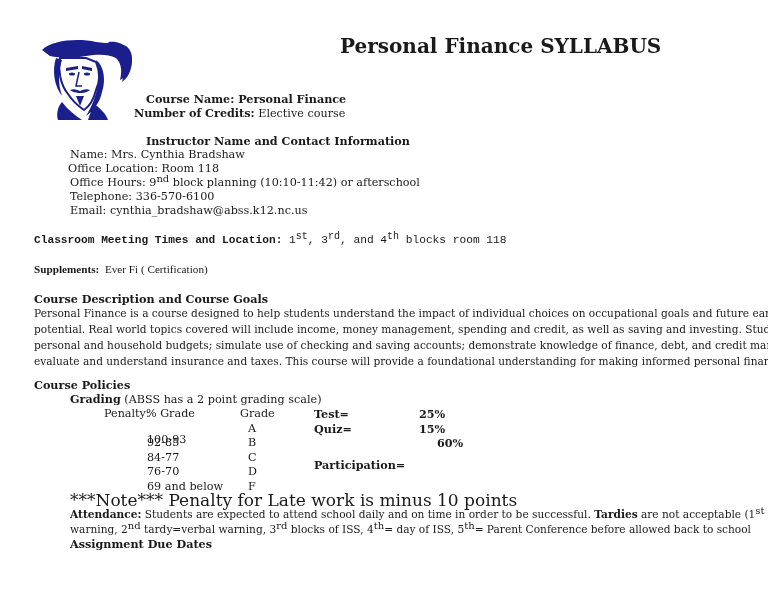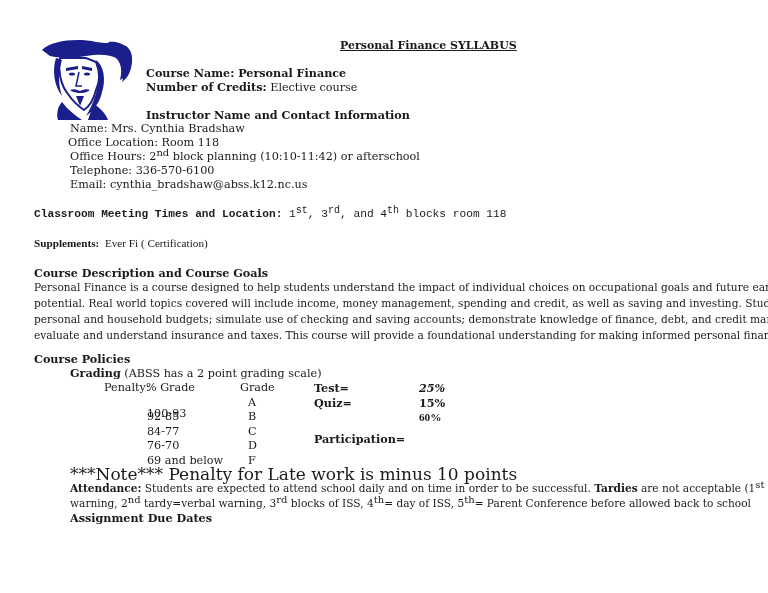--- a/index.html
+++ b/index.html
@@ -6,24 +6,24 @@
     body {
       width: 768px; height: 593px; position: relative; overflow: hidden;
       font-family: "DejaVu Serif", "Liberation Serif", serif;
       color: #1a1a1a;
       font-size: 11.2px;
     }
     .abs { position: absolute; white-space: nowrap; line-height: 14px; }
     .b { font-weight: bold; }
     sup { font-size: 10px; vertical-align: 4px; line-height: 0; }
     .title {
-      left: 340px; top: 36px; font-size: 11px; font-weight: bold; line-height: 20px; text-decoration: underline;
+      left: 340px; top: 36px; font-size: 20px; font-weight: bold; line-height: 20px;
     }
     .logo { position: absolute; left: 38px; top: 36px; width: 96px; height: 84px; }
-    .row { position: absolute; white-space: nowrap; line-height: 14px; }
+    .row { position: absolute; white-space: nowrap; line-height: 14px; margin-top: 26px; }
   </style>
 </head>
 <body>
 
 <div class="logo">
   <svg width="96" height="84" viewBox="0 0 96 84">
 
     <path d="M4 14 C14 4, 40 2, 58 6 C70 8, 80 6, 88 10 C94 14, 96 24, 92 32 C90 38, 86 42, 82 44 C84 36, 84 28, 78 22 C70 18, 60 18, 48 20 C36 22, 22 22, 12 20 Z" fill="#1a1f8c"></path>
 
     <path d="M70 6 C82 4, 94 12, 94 24 C94 34, 90 42, 84 46 L86 38 C88 30, 86 22, 80 16 Z" fill="#1a1f8c"></path>
@@ -48,29 +48,29 @@
     <path d="M24 66 C30 74, 38 80, 44 84 L20 84 C18 78, 20 70, 24 66 Z" fill="#1a1f8c"></path>
     <path d="M56 68 C62 72, 68 78, 70 84 L50 84 C52 78, 54 72, 56 68 Z" fill="#1a1f8c"></path>
   </svg>
 </div>
 
 <div class="abs title">Personal Finance SYLLABUS</div>
 
 <div class="row" style="left:146px; top:66px;">
   <span class="b">Course Name:</span><span class="b"> Personal Finance</span>
 </div>
-<div class="row" style="left:146px; top:80px;text-align:right;">
+<div class="row" style="left:134px; top:80px;text-align:right;">
   <span class="b">Number of Credits:</span><span> Elective course</span>
 </div>
 
 <div class="row b" style="left:146px; top:108px;">Instructor Name and Contact Information</div>
 <div class="row" style="left:70px; top:122px;">Name: Mrs. Cynthia Bradshaw</div>
 <div class="row" style="left:68px; top:136px;">Office Location: Room 118</div>
 <div class="row" style="left:70px; top:150px;">
-  <span>Office Hours: 2</span><sup>nd</sup><span> block planning (10:10-11:42) or afterschool</span>
+  <span>Office Hours: 9</span><sup>nd</sup><span> block planning (10:10-11:42) or afterschool</span>
 </div>
 <div class="row" style="left:70px; top:164px;">Telephone: 336-570-6100</div>
 <div class="row" style="left:70px; top:178px;">Email: cynthia_bradshaw@abss.k12.nc.us</div>
 
 <div class="row" style="left:34px; top:207px;font-family:Liberation Mono, monospace;">
   <span class="b">Classroom Meeting Times and Location:</span><span> 1</span><sup>st</sup><span>, 3</span><sup>rd</sup><span>, and 4</span><sup>th</sup><span> blocks room 118</span>
 </div>
 
 <div class="row" style="left:34px; top:236px;font-family:Liberation Serif, serif;">
   <span class="b">Supplements:</span><span style="white-space:pre;">  Ever Fi ( Certification)</span>
@@ -96,25 +96,25 @@
 <div class="row" style="left:147px; top:410px;">92-85</div>
 <div class="row" style="left:248px; top:410px;">B</div>
 <div class="row" style="left:147px; top:425px;">84-77</div>
 <div class="row" style="left:248px; top:425px;">C</div>
 <div class="row" style="left:147px; top:439px;">76-70</div>
 <div class="row" style="left:248px; top:439px;">D</div>
 <div class="row" style="left:147px; top:454px;">69 and below</div>
 <div class="row" style="left:248px; top:454px;">F</div>
 
 <div class="row b" style="left:314px; top:381px;">Test=</div>
-<div class="row b" style="left:419px; top:381px;font-style:italic;">25%</div>
+<div class="row b" style="left:419px; top:381px;">25%</div>
 <div class="row b" style="left:314px; top:396px;">Quiz=</div>
 <div class="row b" style="left:419px; top:396px;">15%</div>
 <div class="row b" style="left:314px; top:432px;">Participation=</div>
-<div class="row b" style="left:419px; top:410px;font-family:Liberation Serif, serif;">60%</div>
+<div class="row b" style="left:437px; top:410px;">60%</div>
 
 <div class="row" style="left:70px; top:467px; font-size:17px;">***Note*** Penalty for Late work is minus 10 points</div>
 
 <div class="row" style="left:70px; top:481px; font-size:10.6px;">
   <span class="b">Attendance:</span><span style="white-space:pre;"> Students are expected to attend school daily and on time in order to be successful. </span><span class="b">Tardies</span><span> are not acceptable (1</span><sup>st</sup><span> tardy=verbal,</span>
 </div>
 <div class="row" style="left:70px; top:496px; font-size:10.6px;">
   <span>warning, 2</span><sup>nd</sup><span> tardy=verbal warning, 3</span><sup>rd</sup><span> blocks of ISS, 4</span><sup>th</sup><span>= day of ISS, 5</span><sup>th</sup><span>= Parent Conference before allowed back to school</span>
 </div>
 

